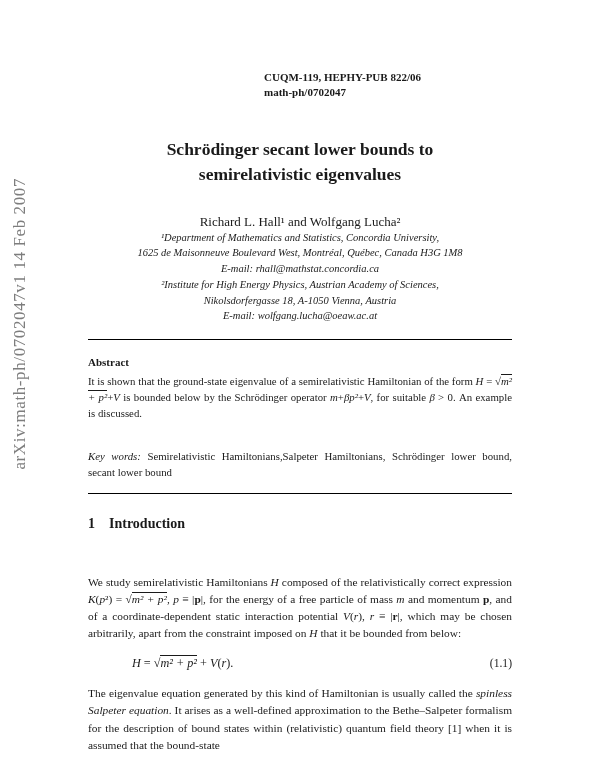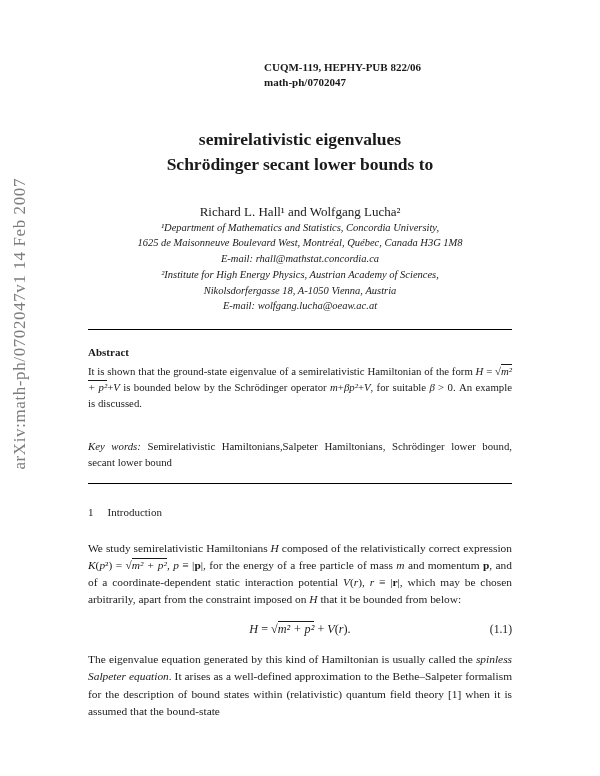--- a/index.html
+++ b/index.html
@@ -16,21 +16,21 @@
     left:10px;top:178px;
     writing-mode:vertical-rl;
     transform:rotate(180deg);
     font-size:17px;
     letter-spacing:0.6px;
     color:#7d7d7d;
     white-space:nowrap;
   }
   .content{
     position:absolute;
-    left:88px;top:60px;
+    left:88px;top:70px;
     width:424px;
   }
   .header-ids{
     margin-left:176px;
     font-size:11px;
     font-weight:bold;
     line-height:1.4;
   }
   .title{
     margin-top:36px;
@@ -67,38 +67,38 @@
     line-height:1.48;
     text-align:justify;
     font-family:Liberation Serif, serif;
   }
   .keywords{
     margin-top:27px;
   }
   .rule2{margin-top:12px;}
   .section-heading{
     margin-top:22px;
-    font-size:11px;
-    font-weight:normal;
+    font-size:14px;
+    font-weight:bold;
   }
   .section-heading .sec-label{margin-left:14px;}
   .body-par{
-    margin-top:22px;
+    margin-top:42px;
     font-size:11.4px;
     line-height:1.5;
     text-align:justify;
   }
   .body-par2{margin-top:14px;}
   .eqrow{
     margin-top:14px;
     display:flex;
     align-items:center;
     font-size:12.2px;
   }
-  .eq{flex:1;text-align:center;}
+  .eq{flex:1;text-align:left;}
   .eqno{width:44px;text-align:right;font-size:11.6px;}
   
   .seg-i{font-style:italic;}
   .seg-b{font-weight:bold;}
   .seg-ov{font-style:italic;border-top:1px solid currentColor;}
   .seg-rad{font-style:normal;}
 </style>
 </head>
 <body>
 
@@ -107,22 +107,22 @@
   <div class="watermark">arXiv:math-ph/0702047v1  14 Feb 2007</div>
 
   <div class="content">
 
     <div class="header-ids">
       <div>CUQM-119, HEPHY-PUB 822/06</div>
       <div>math-ph/0702047</div>
     </div>
 
     <div class="title">
+      <div>Schrödinger secant lower bounds to</div>
       <div>semirelativistic eigenvalues</div>
-      <div>Schrödinger secant lower bounds to</div>
     </div>
 
     <div class="authors">Richard L. Hall¹ and Wolfgang Lucha²</div>
 
     <div class="affil">
       <div>¹Department of Mathematics and Statistics, Concordia University,</div>
       <div>1625 de Maisonneuve Boulevard West, Montréal, Québec, Canada H3G 1M8</div>
       <div>E-mail: rhall@mathstat.concordia.ca</div>
     </div>
 

